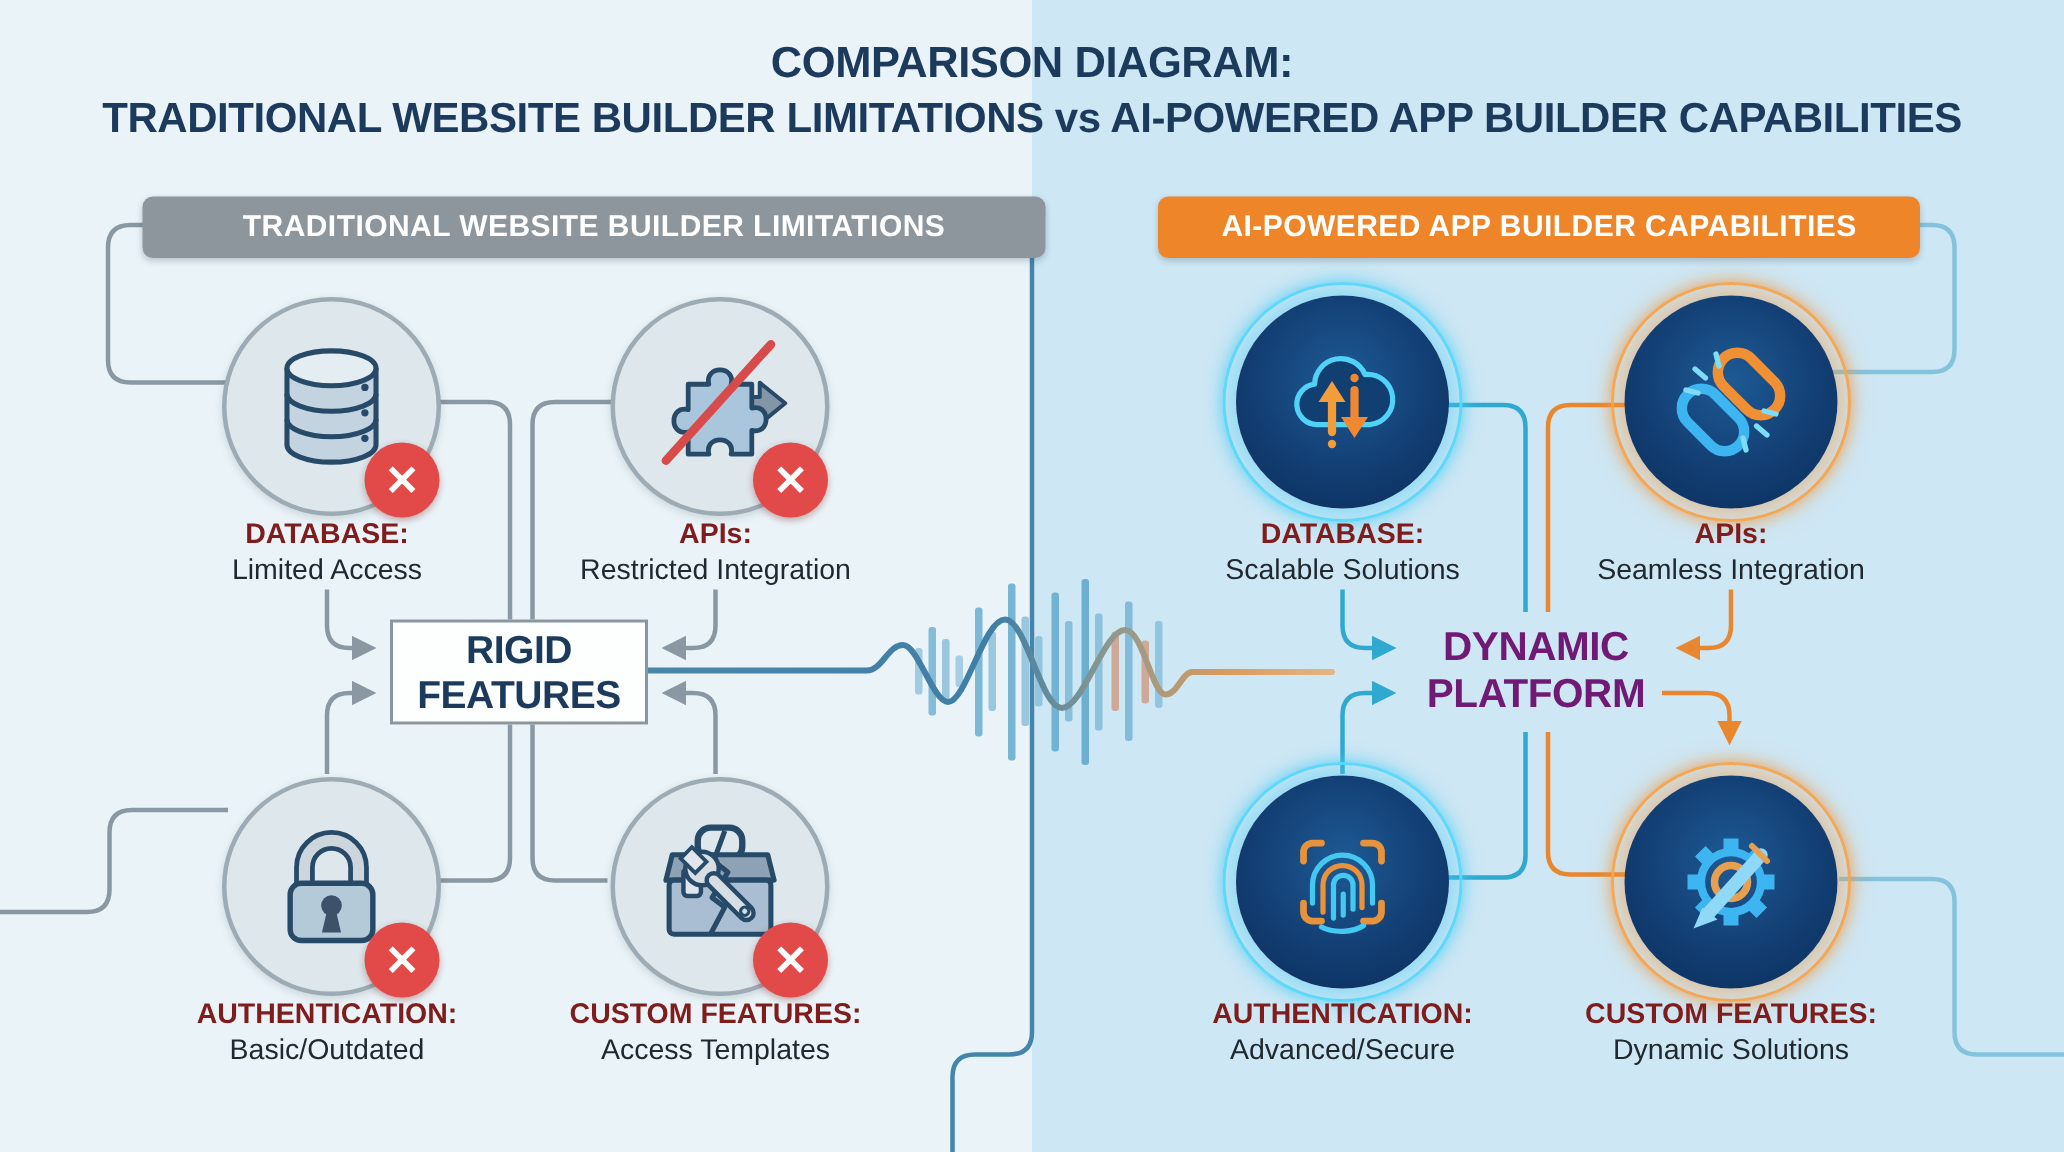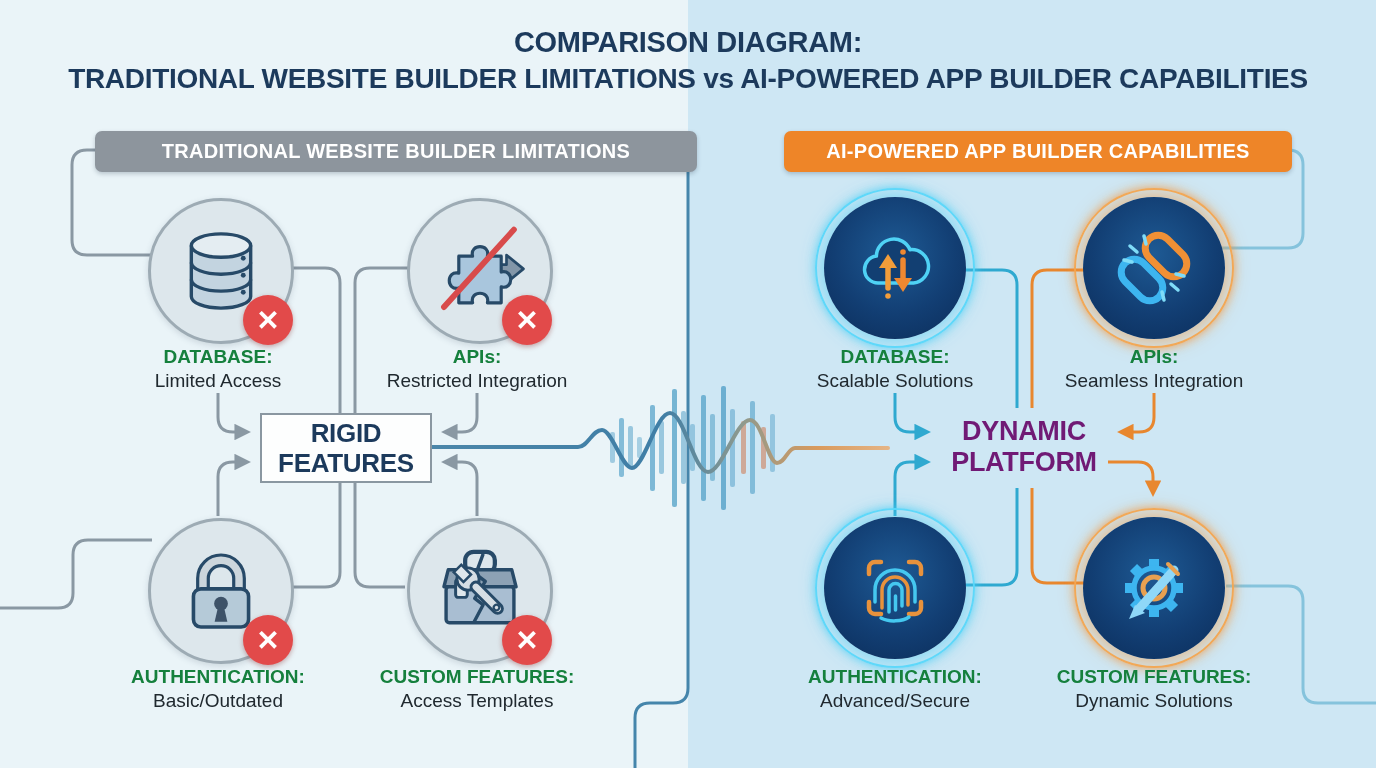--- a/index.html
+++ b/index.html
@@ -11,40 +11,40 @@
 
   .title{position:absolute;left:0;width:1376px;text-align:center;color:#1c3a5c;
          font-weight:bold;letter-spacing:-.3px;}
   .t1{top:26px;font-size:29px;}
   .t2{top:63px;font-size:28px;}
 
   .hdr{position:absolute;top:131px;height:41px;border-radius:7px;color:#fff;
        font-weight:bold;font-size:20px;letter-spacing:.3px;display:flex;
        align-items:center;justify-content:center;box-shadow:0 2px 4px rgba(40,60,80,.25);}
   .hdr-left{left:95px;width:602px;background:#8d959d;}
-  .hdr-right{left:772px;width:508px;background:#ee8528;margin-left:12px;}
+  .hdr-right{left:772px;width:508px;background:#ee8528;}
 
   .circle{position:absolute;border-radius:50%;display:flex;align-items:center;justify-content:center;}
   .c-light{width:140px;height:140px;background:#dde7ec;border:3px solid #9dabb4;
            box-shadow:0 2px 6px rgba(60,80,100,.18);}
   .c-dark{width:142px;height:142px;
           background:radial-gradient(circle at 50% 40%, #1e5a94 0%, #123e73 55%, #0b2c58 100%);}
   .c-cyan{box-shadow:0 0 22px rgba(70,205,245,.8);}
   .c-cyan::before{content:"";position:absolute;inset:-9px;border-radius:50%;
           border:2.5px solid rgba(90,215,250,.95);box-shadow:0 0 10px rgba(70,205,245,.7);}
   .c-orange{box-shadow:0 0 22px rgba(242,150,60,.8);}
   .c-orange::before{content:"";position:absolute;inset:-9px;border-radius:50%;
           border:2.5px solid rgba(243,165,80,.95);box-shadow:0 0 10px rgba(242,150,60,.7);}
 
   .badge{position:absolute;width:50px;height:50px;border-radius:50%;background:#e24a4a;
          color:#fff;font-weight:bold;font-size:28px;display:flex;align-items:center;
          justify-content:center;box-shadow:0 2px 5px rgba(120,20,20,.35);}
 
   .label{position:absolute;width:260px;text-align:center;line-height:24px;}
-  .label .lt{font-size:19px;font-weight:bold;color:#15803d;}
+  .label .lt{font-size:19px;font-weight:bold;color:#7f1d1d;}
   .label .ls{font-size:19px;color:#20292f;}
 
   .rigid-box{position:absolute;left:260px;top:413px;width:172px;height:70px;
              background:#fdfefe;border:2.5px solid #8a97a1;box-sizing:border-box;
              display:flex;flex-direction:column;align-items:center;justify-content:center;
              font-size:26px;line-height:30px;font-weight:bold;color:#1c3a5c;letter-spacing:-.3px;text-align:center;}
   .dyn-label{position:absolute;left:888px;top:416px;width:272px;text-align:center;
              font-size:27px;line-height:31px;font-weight:bold;color:#701a75;letter-spacing:-.3px;}
 </style>
 </head>

